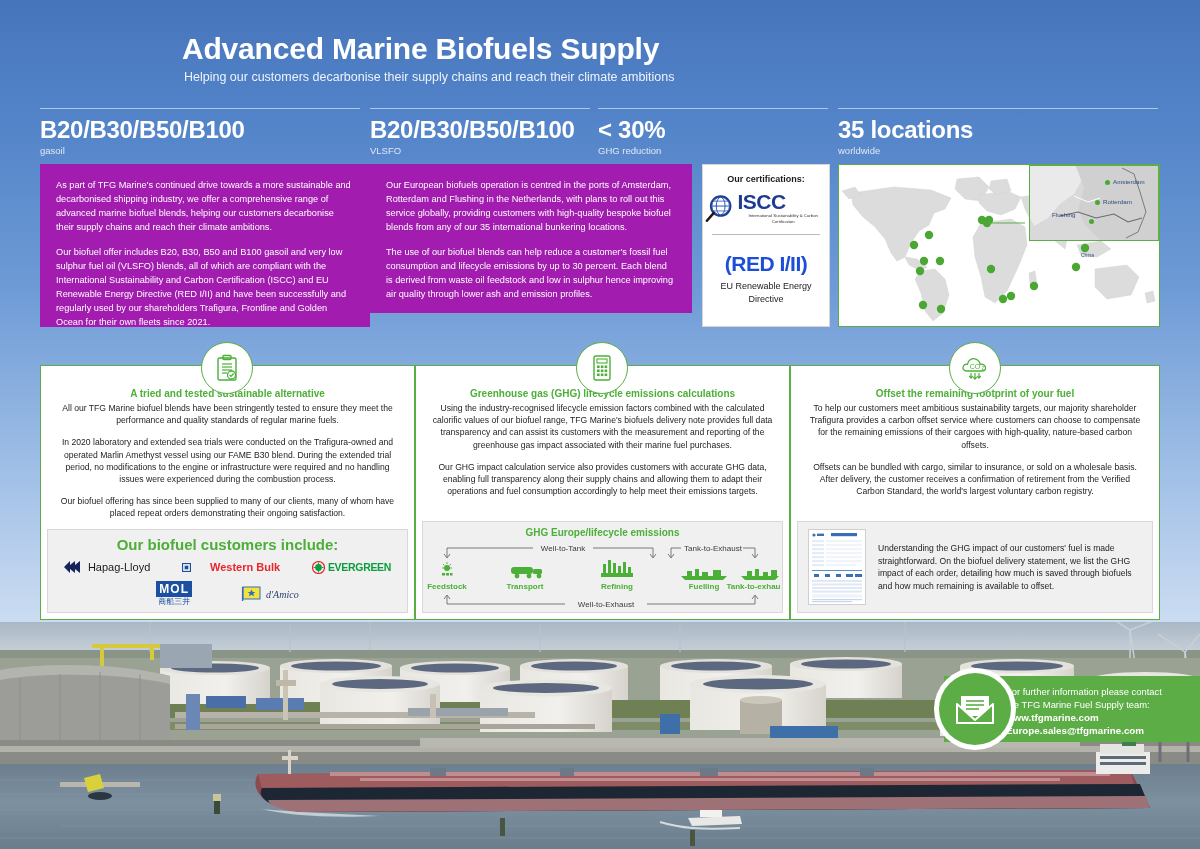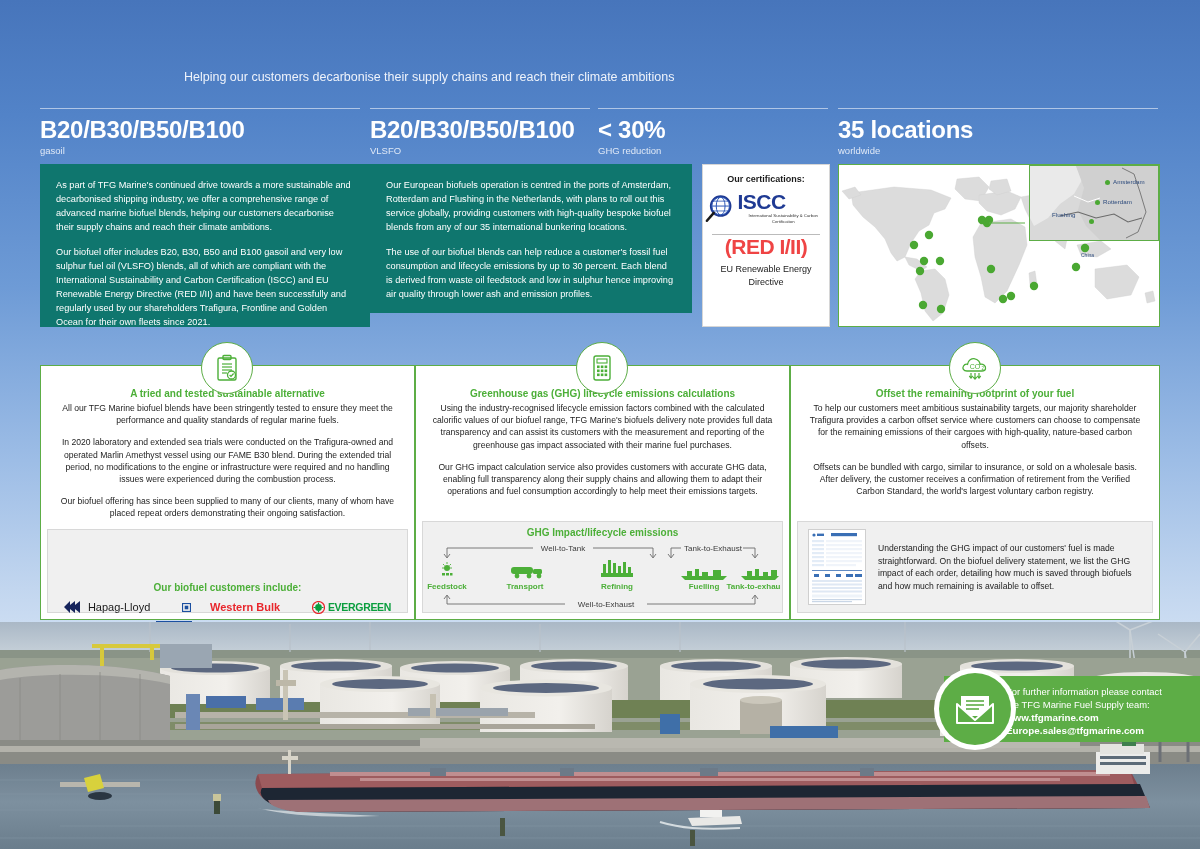--- a/index.html
+++ b/index.html
@@ -45,41 +45,41 @@
   .stat .rule { height: 1px; background: rgba(255,255,255,0.55); margin-bottom: 8px; }
   .stat .val { color: #ffffff; font-size: 24px; font-weight: bold; line-height: 26px; letter-spacing: -0.3px; }
   .stat .lbl { color: #dfe8f6; font-size: 9.5px; margin-top: 2px; }
   #stat-0 { left: 40px;  width: 320px; }
   #stat-1 { left: 370px; width: 220px; }
   #stat-2 { left: 598px; width: 230px; }
   #stat-3 { left: 838px; width: 320px; }
 
   
   .green-panel {
-    position: absolute; top: 164px; background: #0f766e; color: #ffffff;
+    position: absolute; top: 164px; background: #a21caf; color: #ffffff;
     font-size: 9.2px; line-height: 14px; padding: 14px 16px 10px 16px;
   }
   #green-left  { left: 40px;  width: 330px; height: 163px; }
   #green-right { left: 370px; width: 322px; height: 149px; }
   .green-panel p { margin-bottom: 11px; }
   .green-panel p:last-child { margin-bottom: 0; }
 
   
   #cert-card {
     position: absolute; left: 702px; top: 164px; width: 128px; height: 163px;
     background: #ffffff; border: 1px solid #d6d6d6;
     text-align: center; padding-top: 9px;
   }
   #cert-title { font-size: 9px; font-weight: bold; color: #1b1b1b; }
   #iscc-row { display:flex; align-items:flex-end; justify-content:center; margin-top: 8px; }
   #iscc-text { margin-left: 3px; text-align: left; }
   #iscc-name { font-size: 21px; font-weight: bold; color: #1f3a93; letter-spacing: -0.5px; line-height: 20px;}
   #iscc-sub { font-size: 4.3px; color: #333; line-height: 6px; margin-top: 1px; text-align:center;}
   #cert-div { width: 108px; height:1px; background:#bbb; margin: 9px auto 0 auto; }
-  #red-title { font-size: 21px; font-weight: bold; color: #ef4444; margin-top: 0; letter-spacing:-0.5px;}
+  #red-title { font-size: 21px; font-weight: bold; color: #1d4ed8; margin-top: 17px; letter-spacing:-0.5px;}
   #red-sub { font-size: 9px; color: #1b1b1b; margin-top: 4px; line-height: 13px; }
 
   
   #map-box {
     position: absolute; left: 838px; top: 164px; width: 322px; height: 163px;
     background: #ffffff; border: 1.5px solid #5dad46; overflow: hidden;
   }
   #map-box svg { display:block; }
   #inset-box {
     position: absolute; right: 0px; top: 0px; width: 130px; height: 76px;
@@ -110,21 +110,21 @@
   .card-head {
     color: #4caf38; font-size: 10px; font-weight: bold; margin-bottom: 3px;
   }
   .card-body p { font-size: 8.6px; line-height: 12.2px; color: #232323; margin-bottom: 10px; }
 
   .panel-grey {
     position: absolute; left: 6px; right: 6px; bottom: 6px;
     background: #f0f0f0; border: 1px solid #d8d8d8;
   }
   #cust-panel { height: 84px; padding-top: 6px; text-align:center; }
-  #cust-title { color: #4caf38; font-size: 10px; font-weight: bold; margin-top: 46px; }
+  #cust-title { color: #4caf38; font-size: 15px; font-weight: bold; }
   .logo-row { display:flex; align-items:center; justify-content:space-around; margin-top: 7px; }
 
   #ghg-panel { height: 92px; padding-top: 5px; text-align:center; }
   #ghg-title { color: #4caf38; font-size: 10px; font-weight: bold; }
 
   #stmt-panel { height: 92px; padding: 8px 10px; display:flex; align-items:center; gap: 12px; }
   #stmt-thumb { width: 58px; height: 76px; background:#fff; border:1px solid #cfcfcf; position:relative; flex:none;}
   #stmt-text { font-size: 8.6px; line-height: 12.5px; color:#232323; text-align:left; }
 
   
@@ -145,20 +145,21 @@
   }
   .c-line { font-size: 9.4px; line-height: 12.5px; }
   .c-bold { font-size: 9.8px; line-height: 13px; font-weight: bold; }
 </style>
 </head>
 <body>
 
 <div id="bg-gradient"></div>
 
 <div id="header">
+  <div id="title">Advanced Marine Biofuels Supply</div>
   <div id="subtitle">Helping our customers decarbonise their supply chains and reach their climate ambitions</div>
 </div>
 
 <div class="stat" id="stat-0">
   <div class="rule"></div>
   <div class="val">B20/B30/B50/B100</div>
   <div class="lbl">gasoil</div>
 </div>
 <div class="stat" id="stat-1">
   <div class="rule"></div>
@@ -375,21 +376,21 @@
   </div>
 </div>
 
 <div class="card" id="card-1">
   <div class="card-body">
     <div class="card-head">Greenhouse gas (GHG) lifecycle emissions calculations</div>
     <p>Using the industry-recognised lifecycle emission factors combined with the calculated calorific values of our biofuel range, TFG Marine's biofuels delivery note provides full data transparency and can assist its customers with the measurement and reporting of the greenhouse gas impact associated with their marine fuel purchases.</p>
     <p>Our GHG impact calculation service also provides customers with accurate GHG data, enabling full transparency along their supply chains and allowing them to adapt their operations and fuel consumption accordingly to help meet their emissions targets.</p>
   </div>
   <div class="panel-grey" id="ghg-panel">
-    <div id="ghg-title">GHG Impact/lifecycle emissions</div>
+    <div id="ghg-title">GHG Europe/lifecycle emissions</div>
     <svg width="355" height="72" viewBox="0 0 355 72" style="margin-top:2px;">
 
       <g stroke="#6b6b6b" stroke-width="0.9" fill="none">
         <path d="M22 8 L22 17"></path>
           <path d="M19 14 L22 18 L25 14"></path>
         <path d="M22 8 L108 8"></path>
           <path d="M168 8 L228 8"></path>
         <path d="M228 8 L228 17"></path>
           <path d="M225 14 L228 18 L231 14"></path>
         <path d="M246 8 L246 17"></path>

